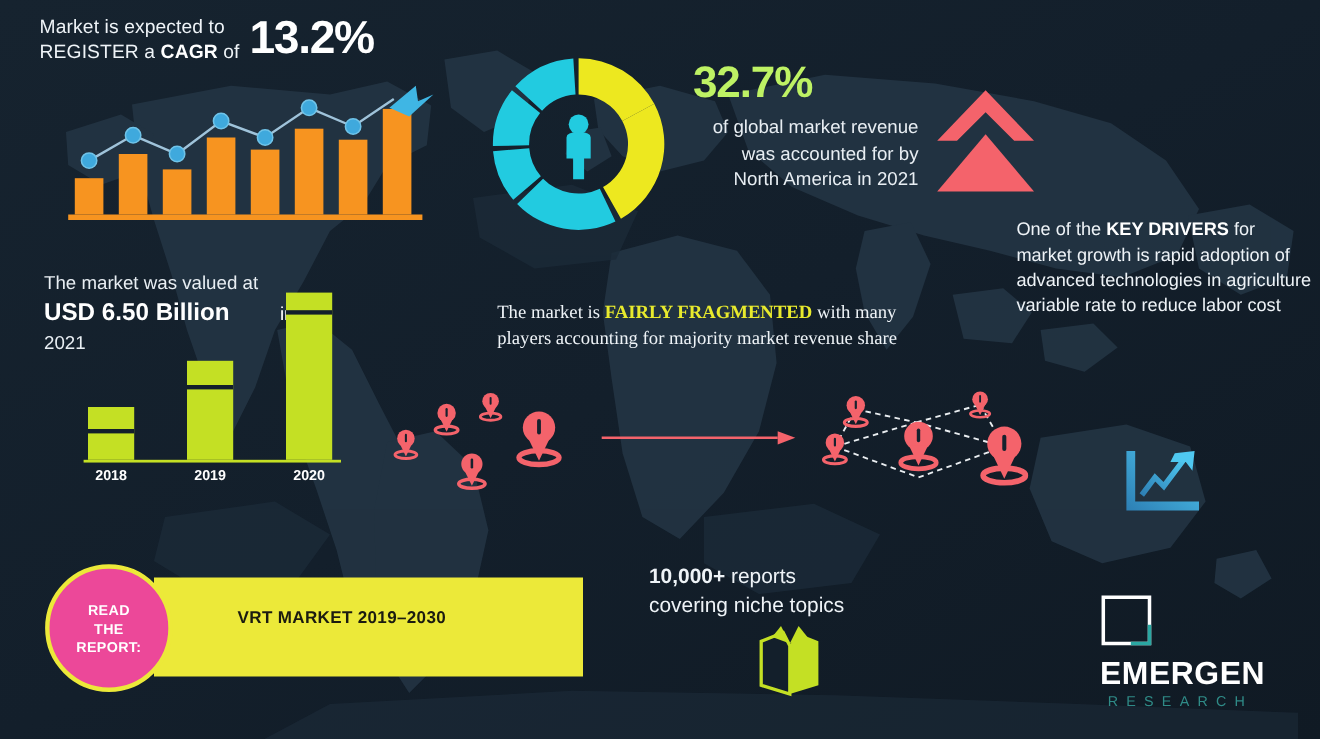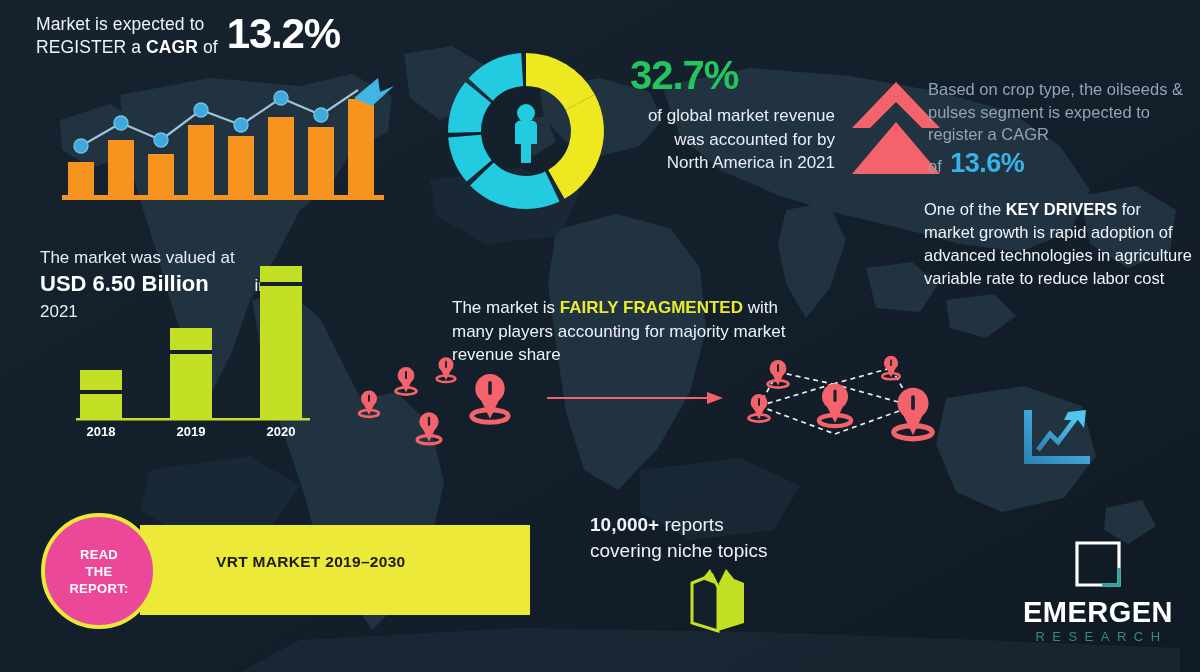--- a/index.html
+++ b/index.html
@@ -34,21 +34,21 @@
 
   
   #orange-chart { left: 58px; top: 70px; width: 340px; height: 135px; }
 
   
   #donut { left: 443px; top: 48px; width: 166px; height: 166px; }
 
   
   #na-block { left: 630px; top: 52px; width: 205px; }
   #na-value {
-    color: #22c55e; font-weight: 700; font-size: 40px;
+    color: #bef264; font-weight: 700; font-size: 40px;
     line-height: 46px; letter-spacing: -1px;
   }
   #na-text {
     color: #e8eef3; font-size: 17px; line-height: 23.5px; margin-top: 6px; text-align: right;
   }
 
   
   #triangles { left: 848px; top: 78px; width: 96px; height: 100px; }
 
   
@@ -74,21 +74,21 @@
   #value-block { left: 40px; top: 246px; width: 240px; }
   #value-l1 { color: #e8eef3; font-size: 17px; line-height: 23px; }
   #value-l2 { color: #ffffff; font-weight: 700; font-size: 22px; line-height: 29px; }
   #value-l2 .tail { font-weight: 400; font-size: 17px; margin-left: 41px; }
   #value-l3 { color: #e8eef3; font-size: 17px; line-height: 23px; }
 
   
   #green-chart { left: 66px; top: 262px; width: 260px; height: 180px; }
 
   
-  #frag-block { left: 452px; top: 296px; width: 370px; }
+  #frag-block { left: 452px; top: 272px; width: 370px; font-family: Liberation Serif, serif; }
   #frag-text { color: #eef3f7; font-size: 17px; line-height: 23.5px; }
   #frag-text .hl { color: #e8ea2d; font-weight: 700; }
 
   
   #pins { left: 335px; top: 350px; width: 600px; height: 115px; }
 
   
   #banner { left: 140px; top: 525px; width: 390px; height: 90px; background: #ece939; }
   #banner-label {
     position: absolute; left: 60px; top: 28px;
@@ -105,21 +105,21 @@
   }
 
   
   #reports-block { left: 590px; top: 512px; width: 240px; }
   #reports-text { color: #eef3f7; font-size: 19px; line-height: 26px; }
   #reports-text b { font-weight: 700; }
   #book { left: 686px; top: 565px; width: 64px; height: 70px; }
 
   
   #logo-graph { left: 1018px; top: 408px; width: 76px; height: 64px; }
-  #logo-block { left: 1000px; top: 540px; width: 196px; text-align: center; }
+  #logo-block { left: 1000px; top: 540px; width: 196px; }
   #logo-mark { margin: 0 auto 4px; width: 48px; height: 48px; }
   #logo-name {
     color: #ffffff; font-weight: 700; font-size: 29px;
     letter-spacing: .5px; line-height: 32px;
   }
   #logo-sub {
     color: #2f8b87; font-size: 13px; letter-spacing: 7.5px;
     line-height: 18px; padding-left: 7px;
   }
 </style>
@@ -233,27 +233,20 @@
   <div class="layer" id="na-block">
     <div id="na-value">32.7%</div>
     <div id="na-text">of global market revenue was accounted for by North America in 2021</div>
   </div>
 
   <svg class="layer" id="triangles" viewBox="0 0 96 100">
     <path d="M48 4 L92 50 L74 50 L48 24 L22 50 L4 50 Z" fill="#f4636b"></path>
     <path d="M48 44 L92 96 L4 96 Z" fill="#f4636b"></path>
   </svg>
 
-  <div class="layer" id="crop-block">
-    <div id="crop-text">Based on crop type, the oilseeds &amp; pulses segment is expected to register a CAGR</div>
-    <div id="crop-cagr-row">
-      <span id="crop-of">of</span>
-      <span id="crop-value">13.6%</span>
-    </div>
-  </div>
 
   <div class="layer" id="drivers-block">
     <div id="drivers-text"><span>One of the </span><b>KEY DRIVERS</b><span> for market growth is rapid adoption of advanced technologies in agriculture variable rate to reduce labor cost</span></div>
   </div>
 
   <div class="layer" id="value-block">
     <div id="value-l1">The market was valued at</div>
     <div id="value-l2"><span>USD 6.50 Billion</span><span class="tail"> in</span></div>
     <div id="value-l3">2021</div>
   </div>

